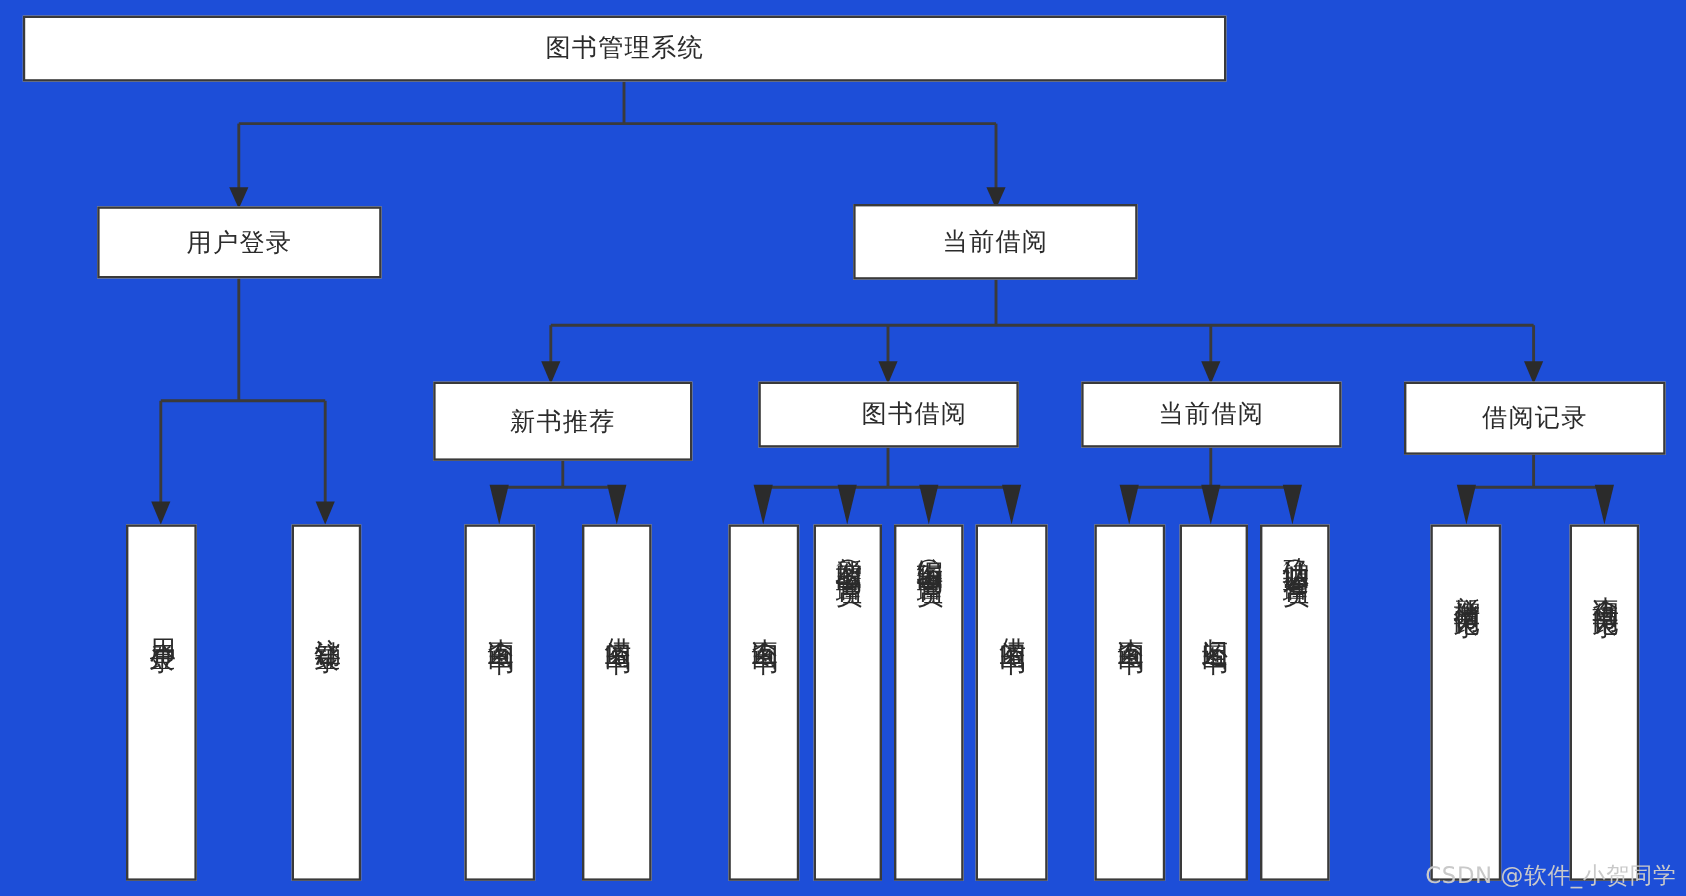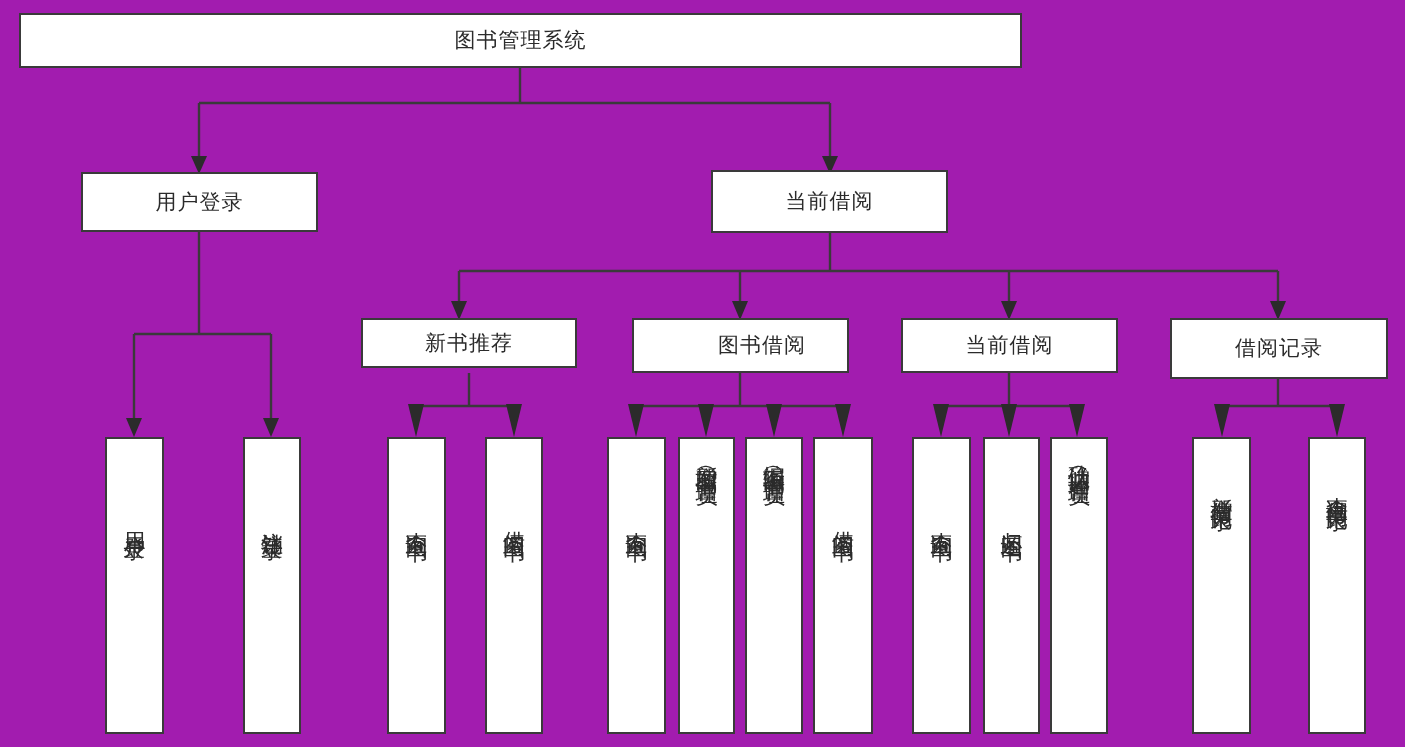--- a/index.html
+++ b/index.html
@@ -8,21 +8,21 @@
     padding: 0;
     background: #ffffff;
   }
   body {
     font-family: "DejaVu Sans", "Liberation Sans", sans-serif;
   }
   #canvas {
     position: relative;
     width: 1405px;
     height: 747px;
-    background: #a21caf;
+    background: #1d4ed8;
     overflow: hidden;
   }
   
   .node {
     position: absolute;
     box-sizing: border-box;
     background: #ffffff;
     border: 2px solid #3a3a3a;
     display: flex;
     align-items: center;
@@ -156,21 +156,21 @@
   </div>
 
   <div class="node branch" style="left:81px; top:172px; width:237px; height:60px;">
     <span class="label">用户登录</span>
   </div>
 
   <div class="node branch" style="left:711px; top:170px; width:237px; height:63px;">
     <span class="label">当前借阅</span>
   </div>
 
-  <div class="node branch" style="left:361px; top:318px; width:216px; height:50px;">
+  <div class="node branch" style="left:361px; top:318px; width:216px; height:66px;">
     <span class="label">新书推荐</span>
   </div>
 
   <div class="node branch" style="left:632px; top:318px; width:217px; height:55px;padding-left:43px;">
     <span class="label">图书借阅</span>
   </div>
 
   <div class="node branch" style="left:901px; top:318px; width:217px; height:55px;">
     <span class="label">当前借阅</span>
   </div>
@@ -224,14 +224,15 @@
   </div>
 
   <div class="node leaf" style="left:1192px; top:437px; width:59px; height:297px; padding-top:40px;">
     <span class="label">新增借阅记录</span>
   </div>
 
   <div class="node leaf" style="left:1308px; top:437px; width:58px; height:297px; padding-top:40px;">
     <span class="label">查询借阅记录</span>
   </div>
 
+  <div class="watermark">CSDN @软件_小贺同学</div>
 
 </div>
 
 </body></html>

